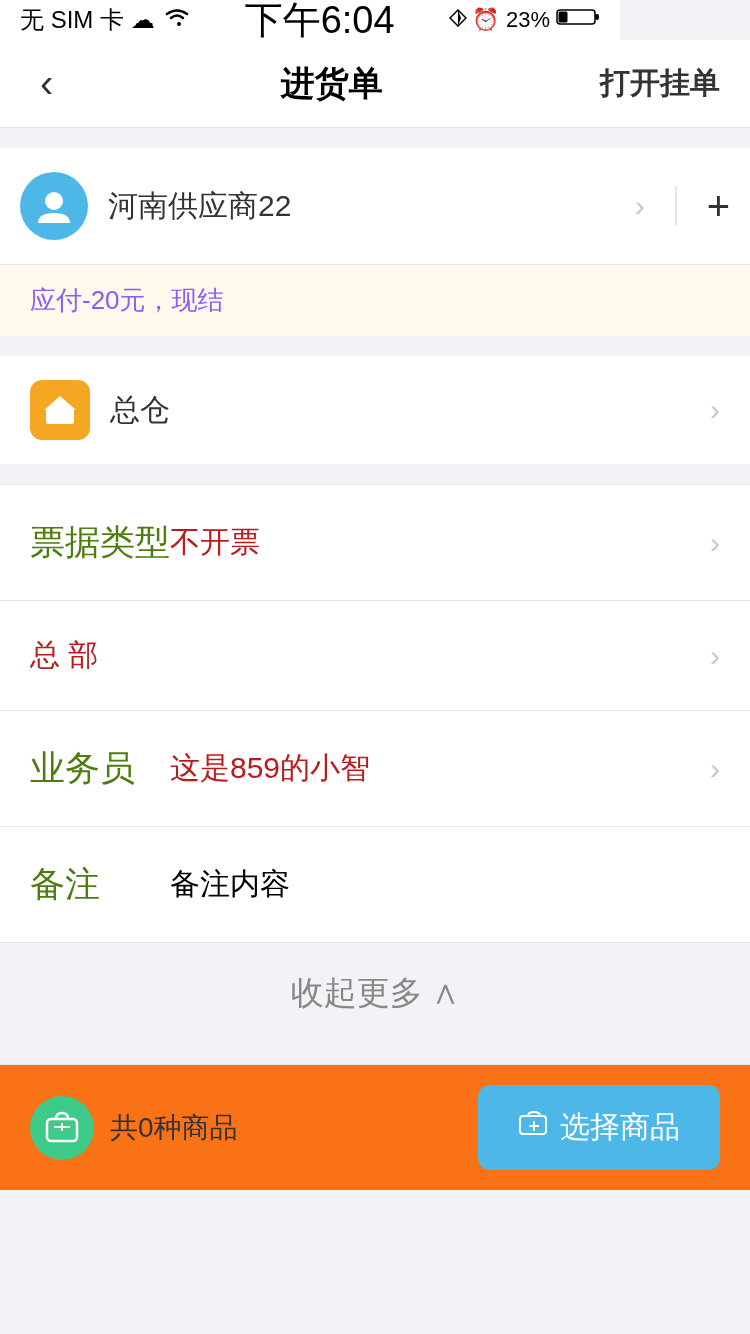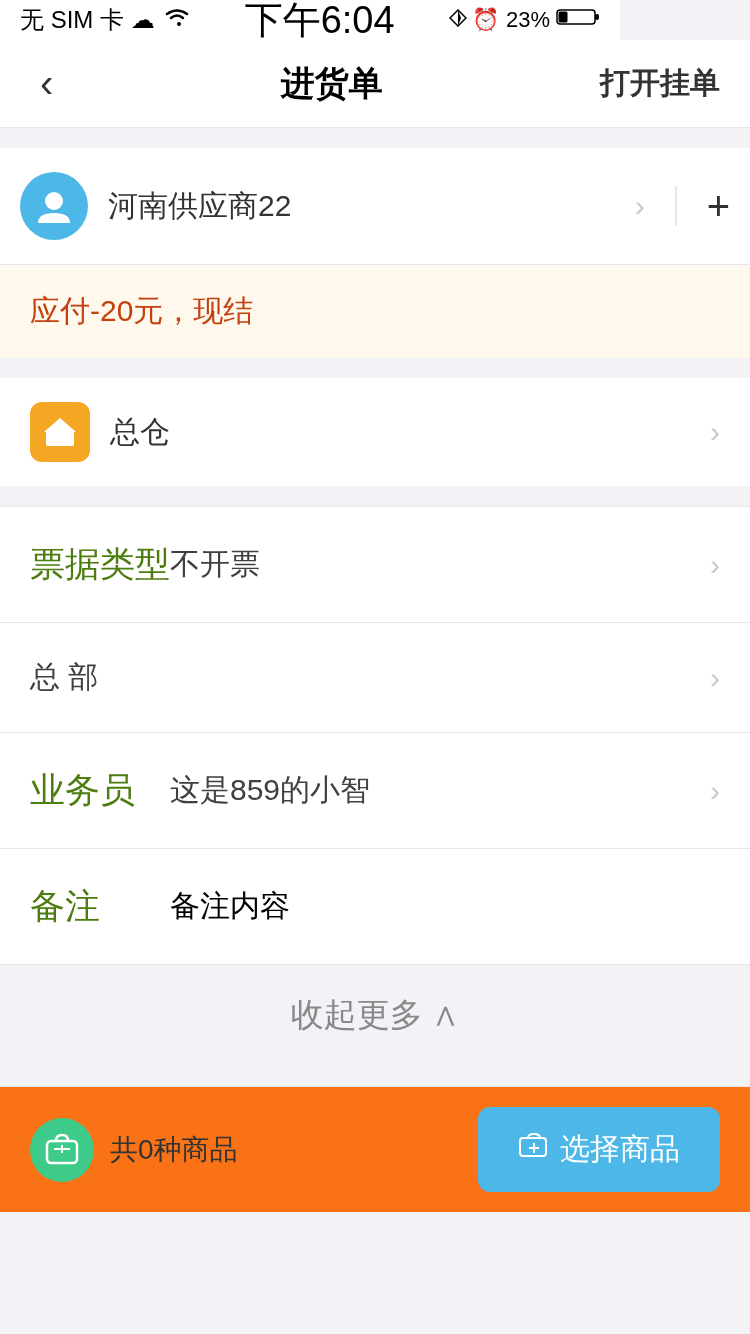--- a/index.html
+++ b/index.html
@@ -109,23 +109,23 @@
     .supplier-divider {
       width: 2px;
       height: 40px;
       background: #e5e5ea;
       margin: 0 30px 0 0;
     }
 
     
     .notice-bar {
       background: #fff8ec;
-      padding: 26px 30px;
-      font-size: 30px;
-      color: #c2410c;
+      padding: 18px 30px;
+      font-size: 26px;
+      color: #8b5cf6;
     }
 
     
     .warehouse-row {
       display: flex;
       align-items: center;
       padding: 24px 30px;
       background: #fff;
     }
     .warehouse-icon {
@@ -160,21 +160,21 @@
     }
     .form-label {
       font-size: 35px;
       color: #4d7c0f;
       width: 140px;
       flex-shrink: 0;
     }
     .form-value {
       flex: 1;
       font-size: 30px;
-      color: #404040;
+      color: #b91c1c;
     }
     .form-placeholder {
       flex: 1;
       font-size: 30px;
       color: #000000;
       font-family: Liberation Mono, monospace;
     }
 
     
     .collapse-row {

